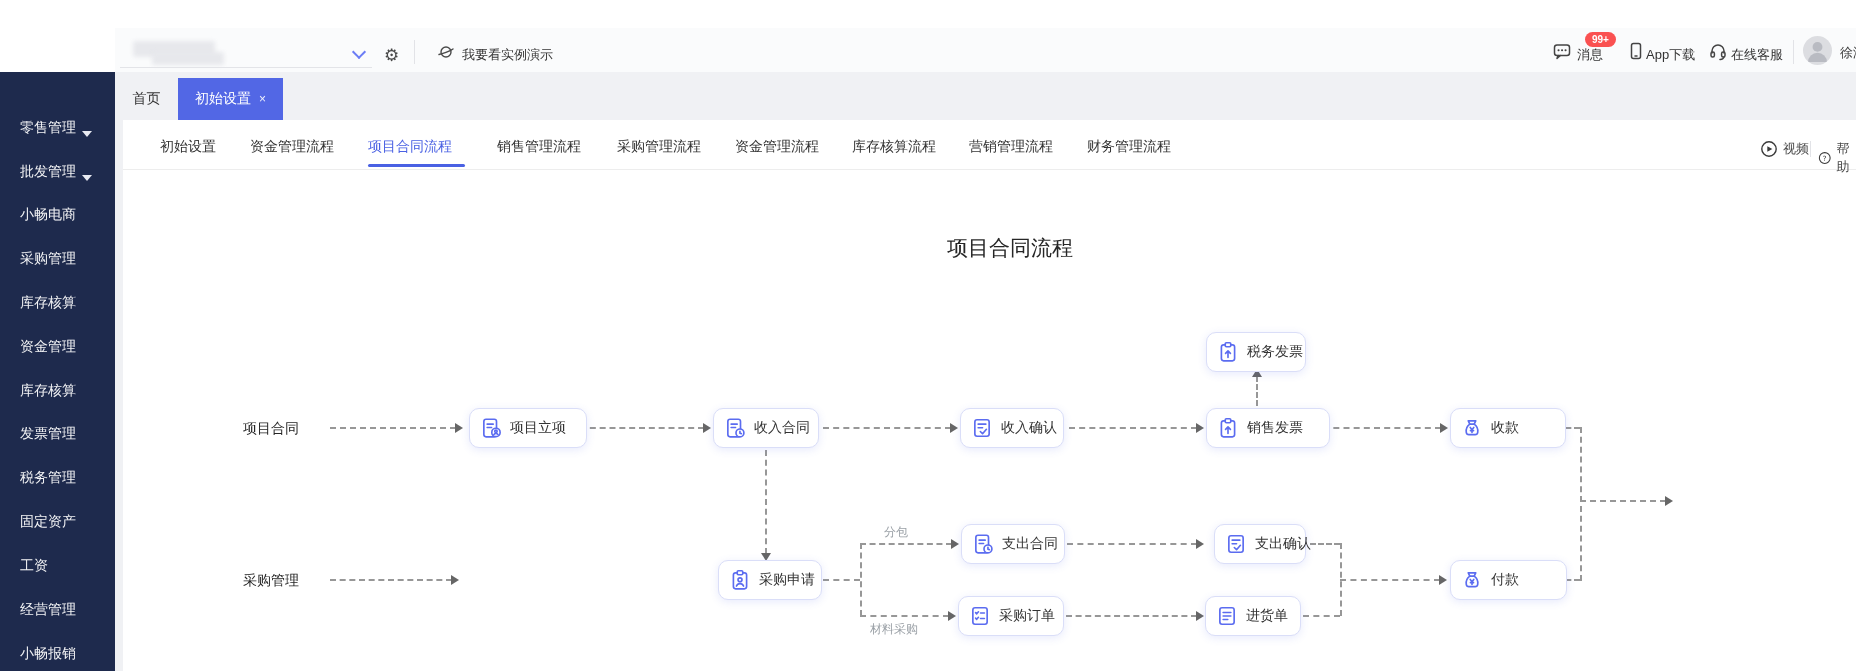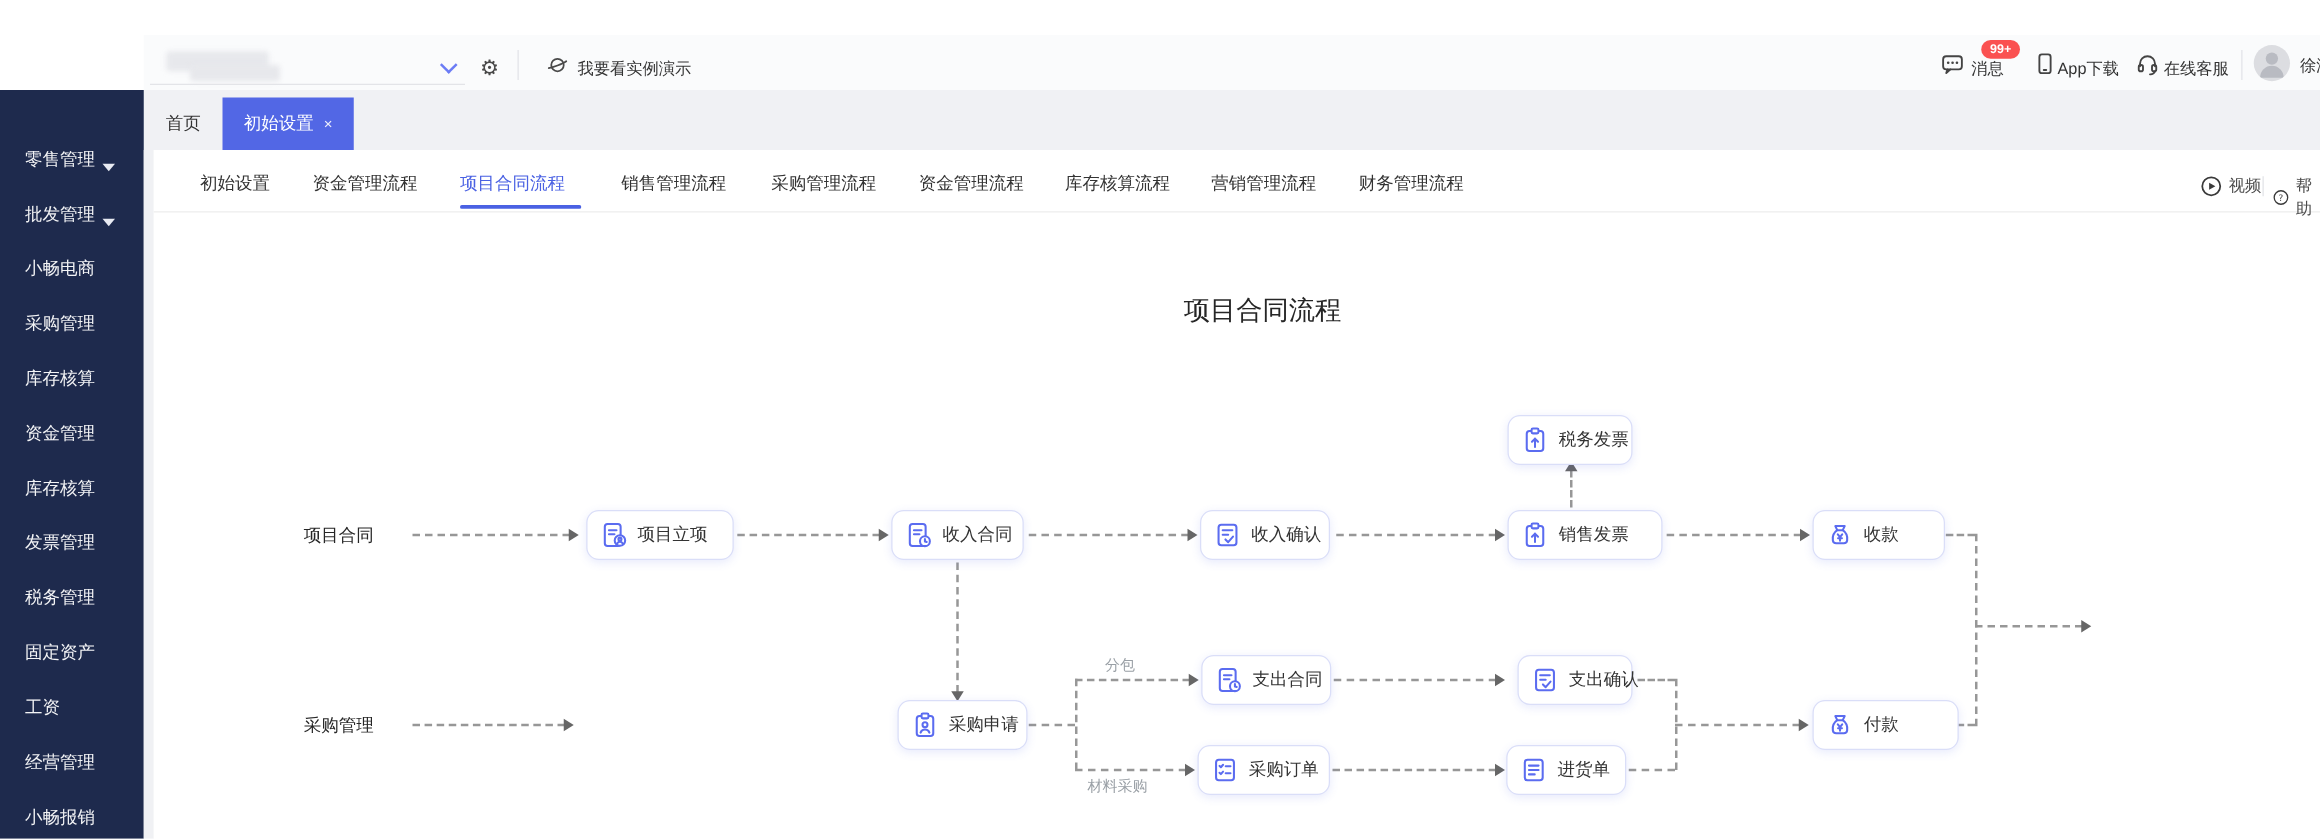--- a/index.html
+++ b/index.html
@@ -321,21 +321,21 @@
         <use href="#i-board-check"></use>
       </svg>
     <span>收入确认</span>
     </div>
   <div class="fnode" style="left:1206px;top:408px;width:124px">
     <svg class="nico" viewBox="0 0 20 20">
         <use href="#i-clipboard-up"></use>
       </svg>
     <span>销售发票</span>
     </div>
-  <div class="fnode" style="left:1450px;top:408px;width:106px">
+  <div class="fnode" style="left:1450px;top:408px;width:116px">
     <svg class="nico" viewBox="0 0 20 20">
         <use href="#i-money-pouch"></use>
       </svg>
     <span>收款</span>
     </div>
   <div class="fnode" style="left:1206px;top:332px;width:100px">
     <svg class="nico" viewBox="0 0 20 20">
         <use href="#i-clipboard-up"></use>
       </svg>
     <span>税务发票</span>

